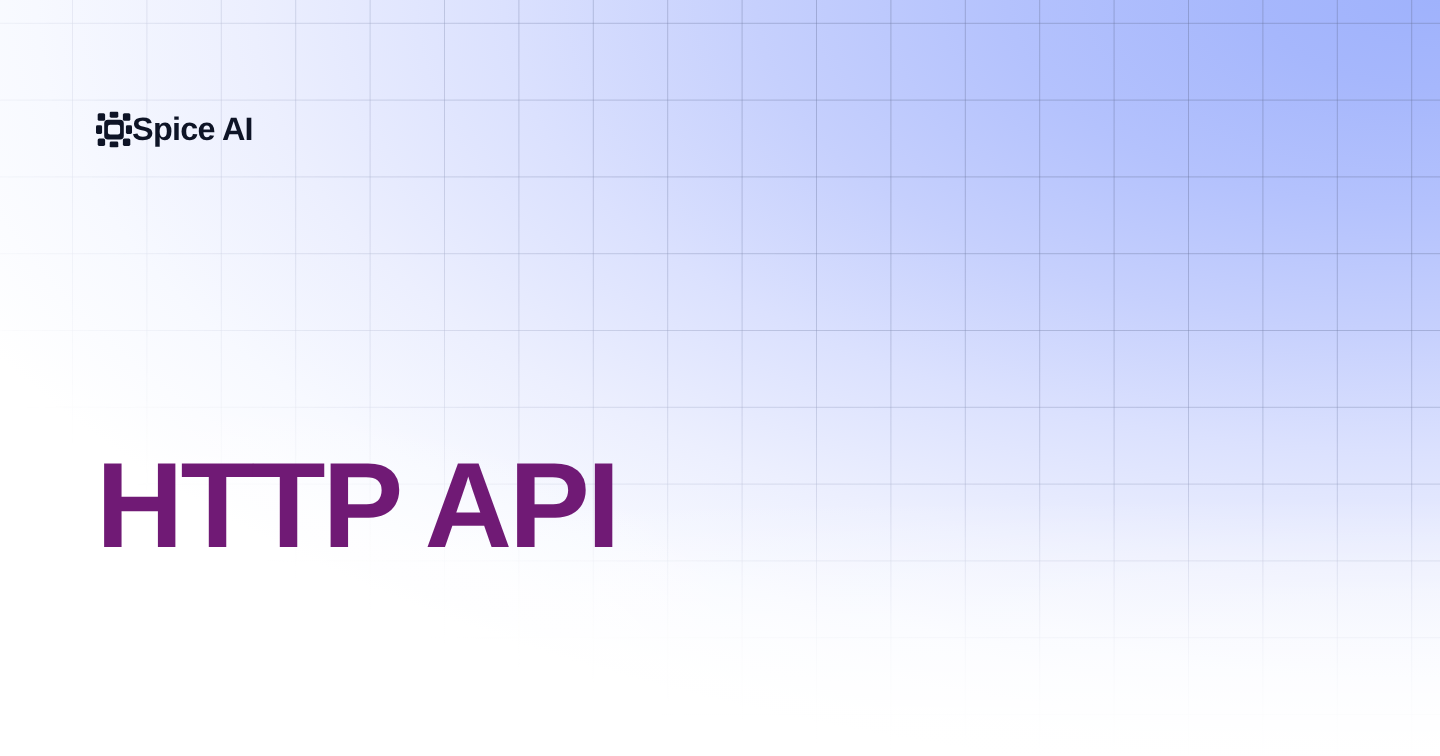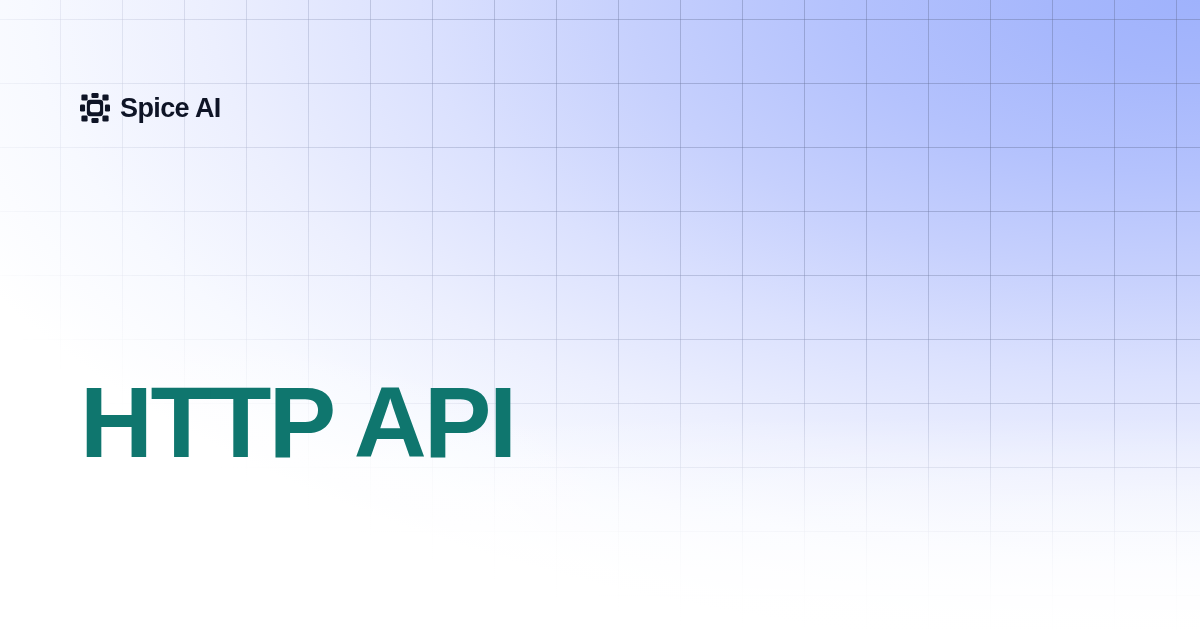--- a/index.html
+++ b/index.html
@@ -73,21 +73,20 @@
     pointer-events: none;
   }
 
   
   .brand {
     position: absolute;
     left: 80px;
     top: 93px;
     display: flex;
     align-items: center;
-    gap: 10px;
   }
   .brand-mark {
     width: 30px;
     height: 30px;
     display: block;
   }
   .brand-name {
     font-size: 27px;
     font-weight: bold;
     letter-spacing: -0.6px;
@@ -101,21 +100,21 @@
     position: absolute;
     left: 80px;
     top: 372px;
   }
   .headline {
     margin: 0;
     font-size: 101px;
     font-weight: bold;
     letter-spacing: -2.5px;
     line-height: 1;
-    color: #0f766e;
+    color: #701a75;
     white-space: nowrap;
   }
   .subheadline {
     margin: 0;
     padding-top: 30px;
     font-size: 39px;
     font-weight: normal;
     letter-spacing: -0.6px;
     line-height: 1.1;
     color: #141a2b;

